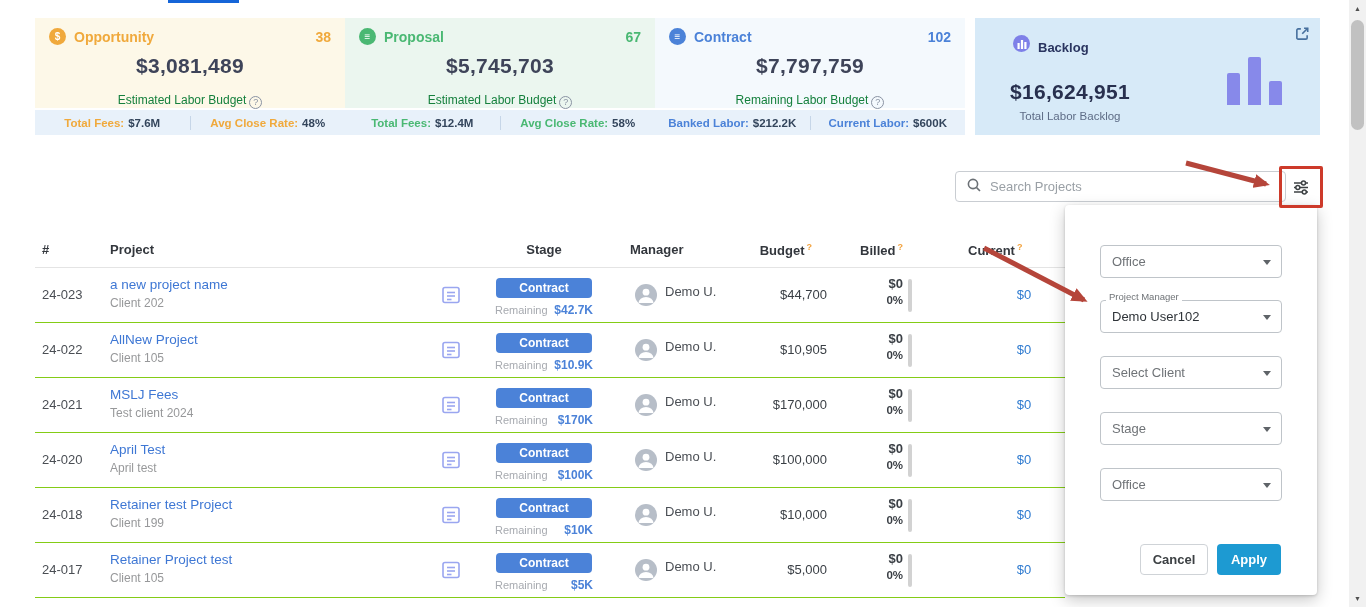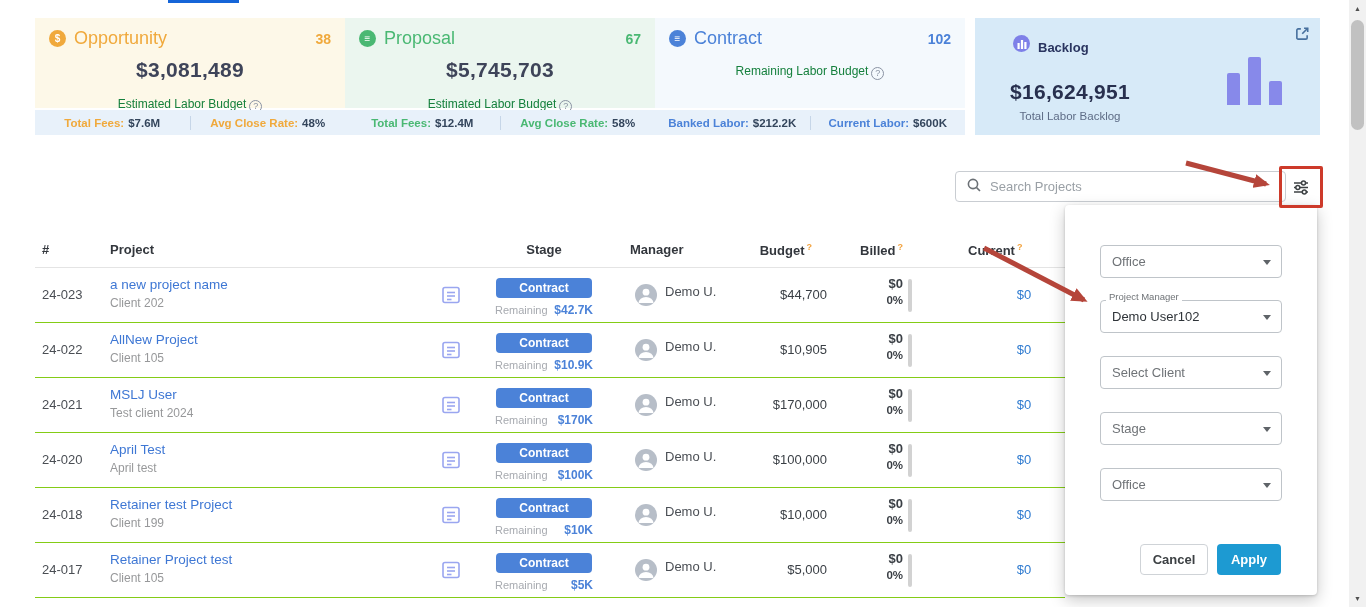--- a/index.html
+++ b/index.html
@@ -10,21 +10,21 @@
   .tab-underline { position:absolute; left:168px; top:0; width:71px; height:3px; background:#1565d8; }
 
   
   .cards-row { position:absolute; left:35px; top:18px; width:930px; display:flex; z-index:1; }
   .kpi-card { width:310px; display:flex; flex-direction:column; }
   .kpi-main { height:90px; padding:10px 14px 0; }
   .kpi-card.opp  .kpi-main { background:#fdf8e8; }
   .kpi-card.prop .kpi-main { background:#ebf6ef; }
   .kpi-card.con  .kpi-main { background:#f4f9fd; }
   .kpi-head { display:flex; align-items:center; gap:8px; }
-  .kpi-label { font-size:18px; font-weight:normal; }
+  .kpi-label { font-size:14px; font-weight:bold; }
   .kpi-card.opp  .kpi-label, .kpi-card.opp  .kpi-count { color:#f0a93c; }
   .kpi-card.prop .kpi-label, .kpi-card.prop .kpi-count { color:#4ab873; }
   .kpi-card.con  .kpi-label, .kpi-card.con  .kpi-count { color:#4b82d8; }
   .kpi-count { margin-left:auto; font-size:14px; font-weight:bold; }
   .ic-card { width:17px; height:17px; border-radius:50%; display:inline-flex; align-items:center; justify-content:center; color:#fff; font-size:10px; font-weight:bold; flex:0 0 17px; }
   .kpi-card.opp  .ic-card { background:#f0a93c; }
   .kpi-card.prop .ic-card { background:#4ab873; }
   .kpi-card.con  .ic-card { background:#4b82d8; }
   .ic-card::after { content:"≡"; }
   .kpi-card.opp .ic-card::after { content:"$"; }
@@ -159,20 +159,21 @@
     </div>
   </div>
 
   <div class="kpi-card con">
     <div class="kpi-main">
       <div class="kpi-head">
         <span class="ic-card"></span>
         <span class="kpi-label">Contract</span>
         <span class="kpi-count">102</span>
       </div>
+      <div class="kpi-value">$7,797,759</div>
       <div class="kpi-sub"><span>Remaining Labor Budget</span><span class="info-ic"></span></div>
     </div>
     <div class="kpi-footer">
       <span class="f-item"><span class="f-label">Banked Labor:</span><span class="f-value">$212.2K</span></span>
       <span class="f-div"></span>
       <span class="f-item"><span class="f-label">Current Labor:</span><span class="f-value">$600K</span></span>
     </div>
   </div>
 </div>
 
@@ -309,21 +310,21 @@
           <div class="b-amt">$0</div>
           <div class="b-pct">0%</div>
         </div>
         <span class="b-bar"></span>
         <a class="c-current">$0</a>
       </div>
 
       <div class="t-row">
         <span class="c-num">24-021</span>
         <div class="c-project">
-          <a class="p-name">MSLJ User</a>
+          <a class="p-name">MSLJ Fees</a>
           <div class="p-client">Test client 2024</div>
         </div>
         <span class="c-note">
           <svg width="24" height="24" viewBox="0 0 24 24" fill="none" stroke="#9aa6f0" stroke-width="1.6">
             <rect x="4" y="4.5" width="16" height="15" rx="2"></rect>
             <path d="M8 9.5 H16"></path>
             <path d="M8 13 H16"></path>
             <path d="M8 16.5 H12.5"></path>
           </svg>
         </span>

